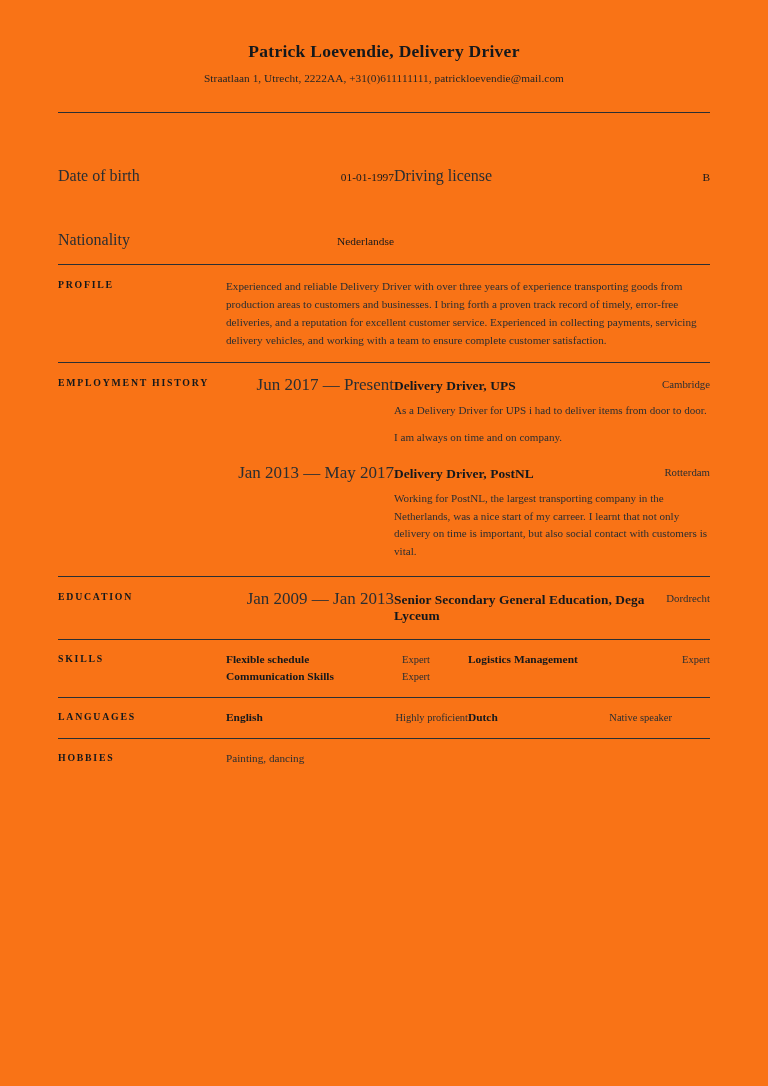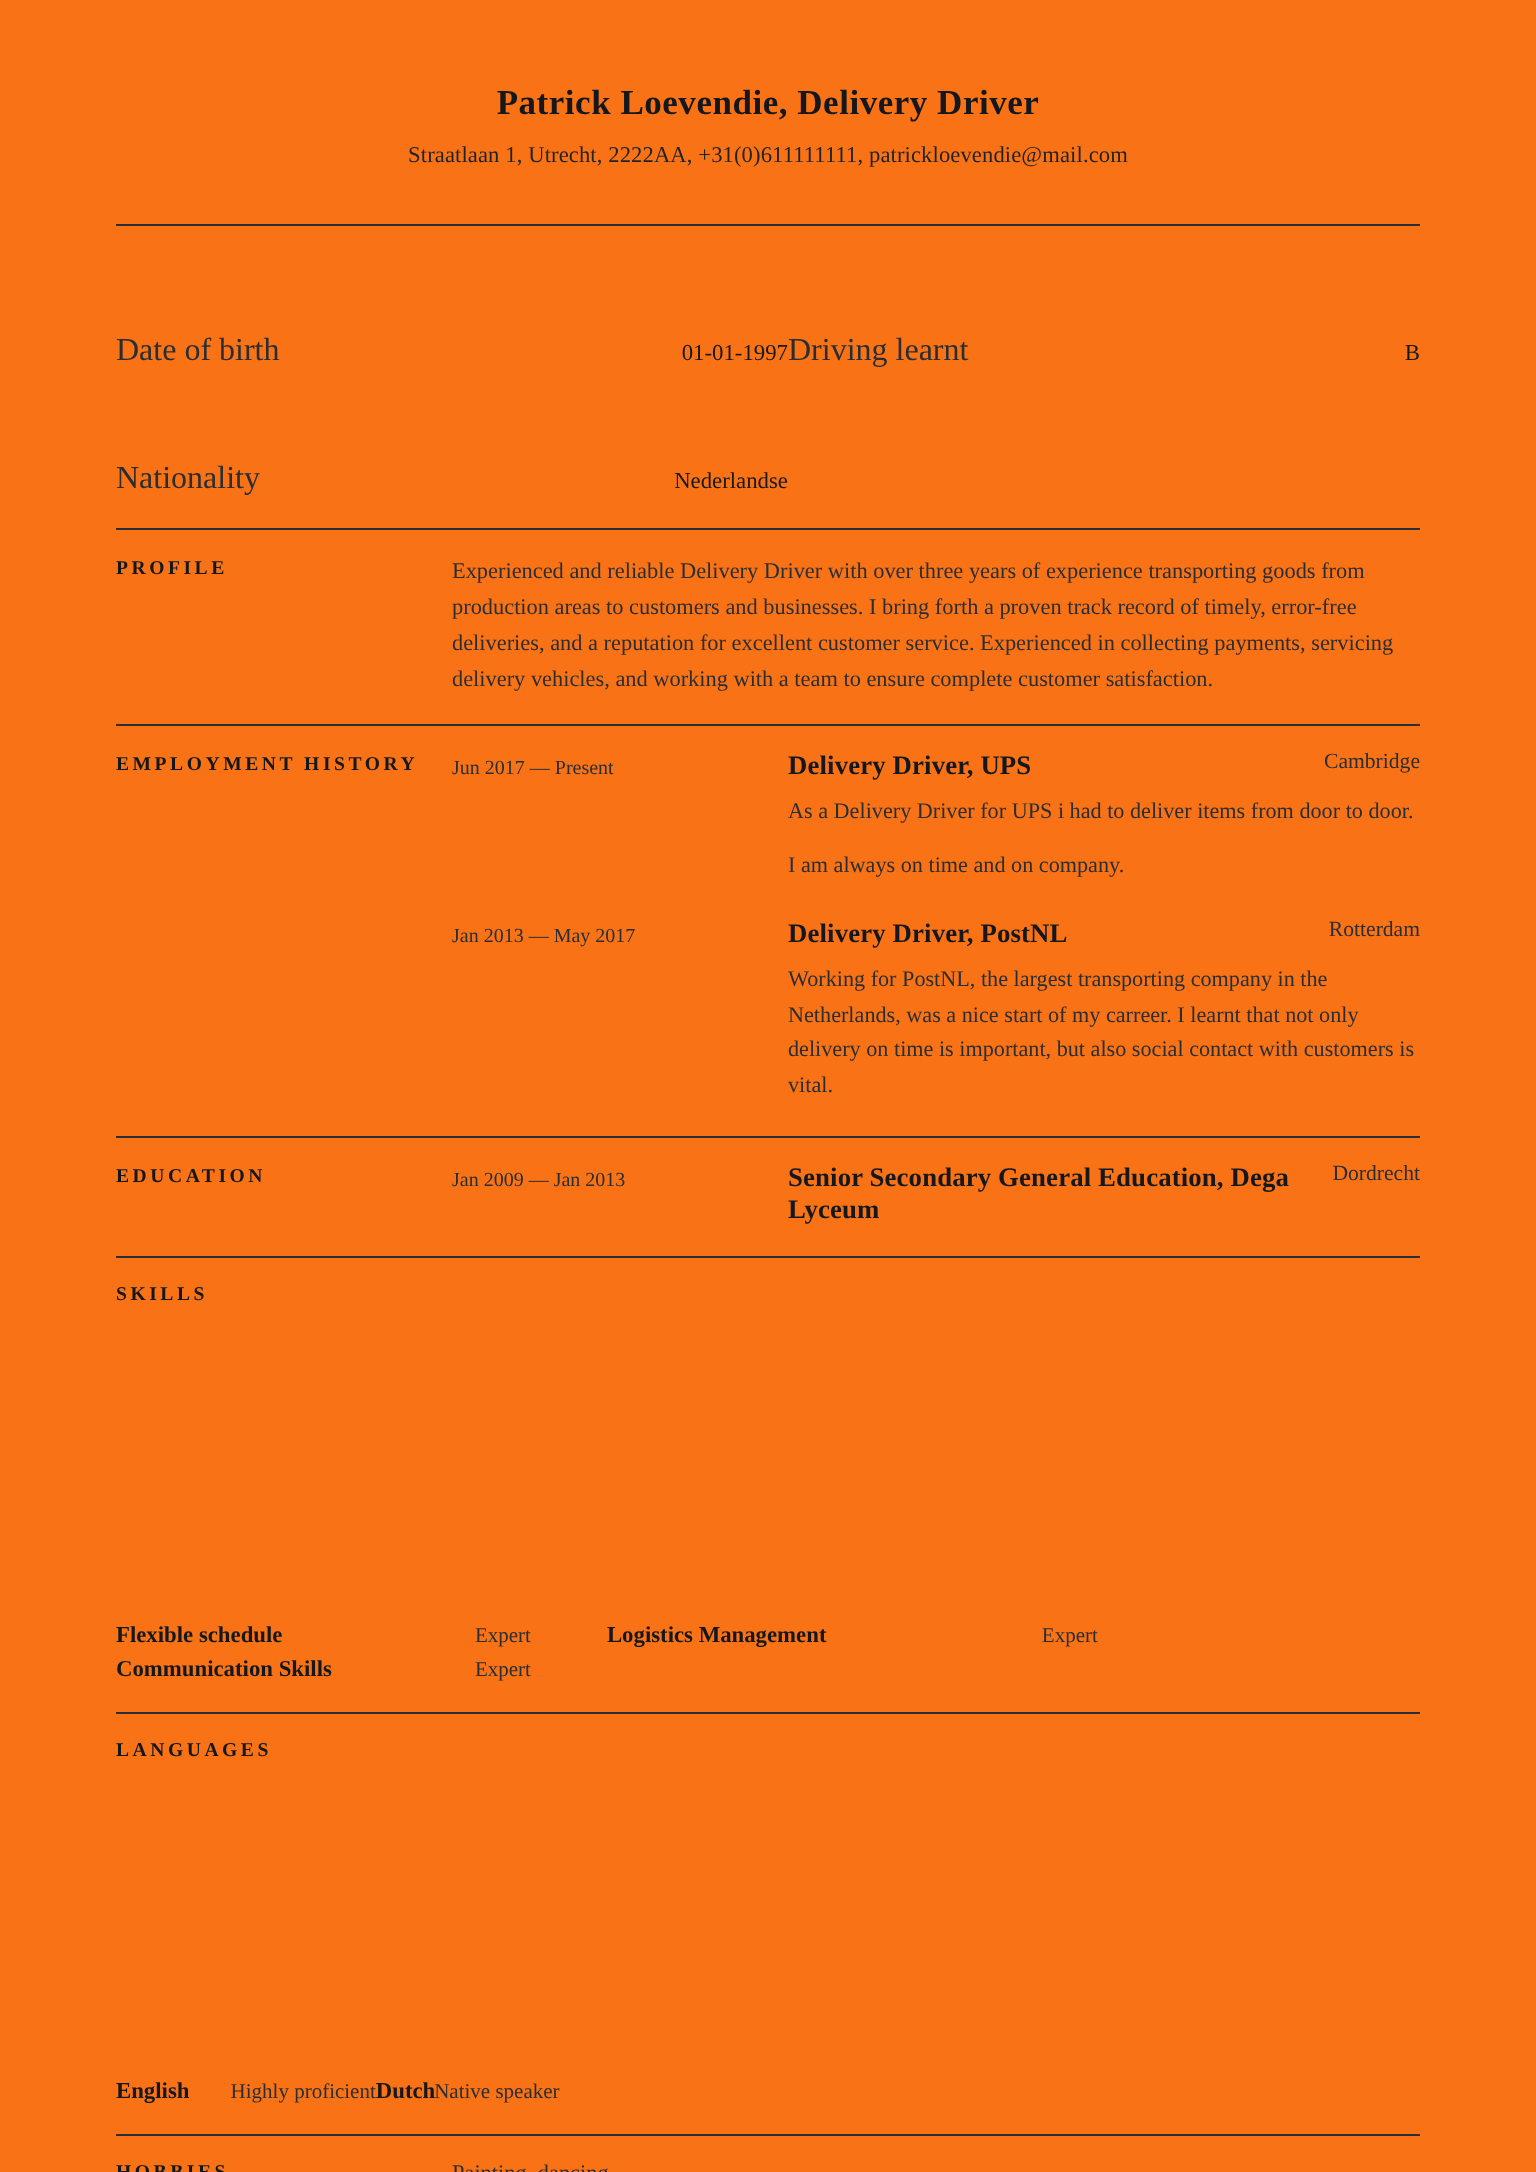--- a/index.html
+++ b/index.html
@@ -120,23 +120,24 @@
   .entry { margin-bottom: 16px; }
   .entry:last-child { margin-bottom: 2px; }
   .entry-head {
     display: flex;
     align-items: baseline;
     width: 100%;
   }
   .entry-date {
     width: 168px;
     flex: 0 0 168px;
-    font-size: 10px;
-    color: #2a2e32;
-    white-space: nowrap;
+    font-size: 17px;
+    color: #2a2e32;
+    white-space: nowrap;
+    text-align: right;
   }
   .entry-main {
     flex: 1 1 auto;
     display: flex;
     align-items: flex-start;
     min-width: 0;
   }
   .entry-title {
     font-size: 13.4px;
     font-weight: bold;
@@ -155,21 +156,21 @@
     margin-left: 168px;
     font-size: 11.1px;
     line-height: 1.6;
     color: #2a2e32;
     margin-top: 7px;
   }
   .entry-desc p { margin: 0 0 9px 0; }
   .entry-desc p:last-child { margin-bottom: 0; }
 
   
-  .pairs-block { padding: 11px 0 12px 0; flex-direction: column; }
+  .pairs-block { padding: 11px 0 12px 0; }
   .pairs-grid {
     display: flex;
     flex-wrap: wrap;
     width: 100%;
   }
   .pair {
     width: 50%;
     box-sizing: border-box;
     display: flex;
     align-items: baseline;
@@ -212,21 +213,21 @@
 
   <hr class="rule rule-top">
 
   <div class="details">
     <div class="detail-row">
       <div class="detail-cell left">
         <span class="detail-key">Date of birth</span>
         <span class="detail-val">01-01-1997</span>
       </div>
       <div class="detail-cell right">
-        <span class="detail-key">Driving learnt</span>
+        <span class="detail-key">Driving license</span>
         <span class="detail-val">B</span>
       </div>
     </div>
     <div class="detail-row">
       <div class="detail-cell left">
         <span class="detail-key">Nationality</span>
         <span class="detail-val">Nederlandse</span>
       </div>
       <div class="detail-cell right">
         <span class="detail-key"></span>

